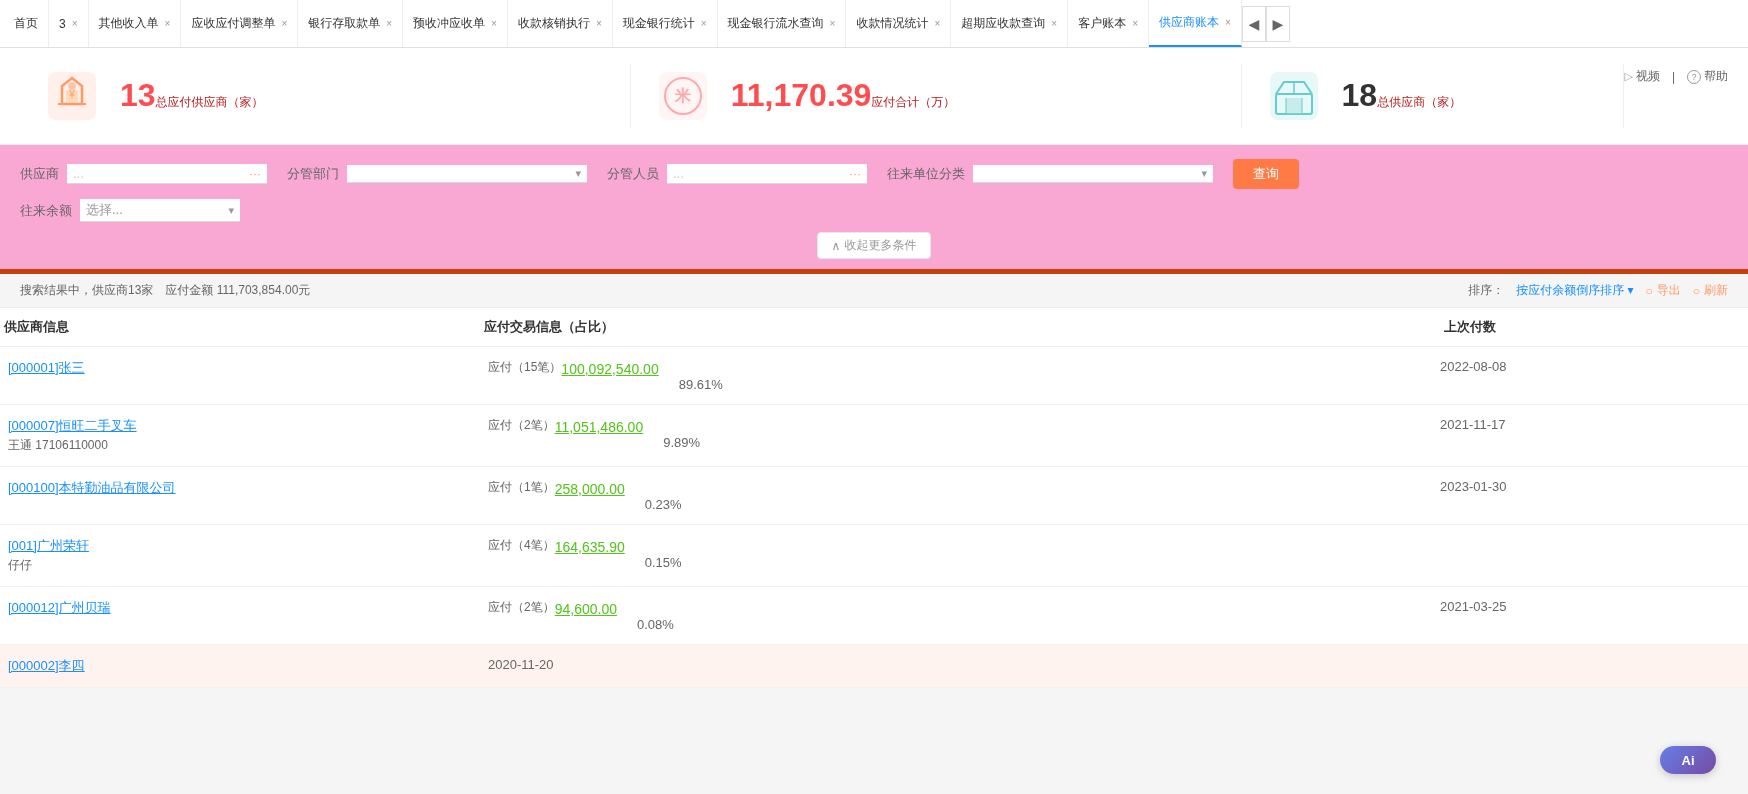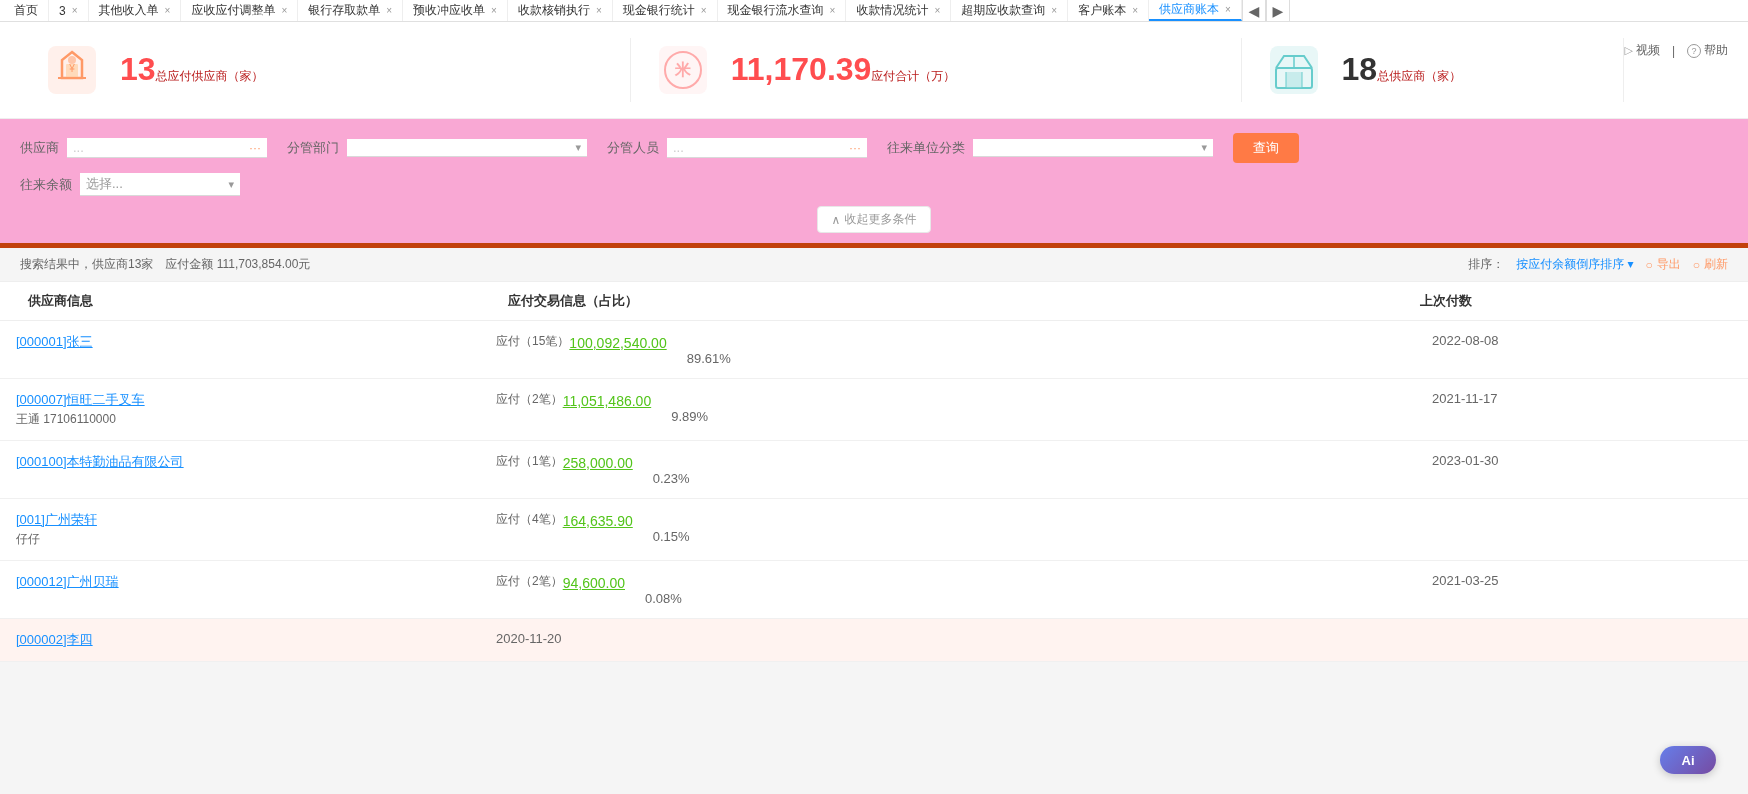--- a/index.html
+++ b/index.html
@@ -1,19 +1,19 @@
 <!DOCTYPE html>
 <html><head>
   <meta charset="utf-8">
   <style>
     * { margin: 0; padding: 0; box-sizing: border-box; }
     body { font-family: "Microsoft YaHei", SimSun, Arial, sans-serif; font-size: 13px; background: #f5f5f5; color: #333; width: 1748px; min-height: 794px; overflow-x: hidden; }
 
     
-    .nav-bar { display: flex; align-items: center; background: #fff; border-bottom: 1px solid #e0e0e0; height: 22px; padding: 0 4px; overflow: hidden; }
+    .nav-bar { display: flex; align-items: center; background: #fff; border-bottom: 1px solid #e0e0e0; height: 48px; padding: 0 4px; overflow: hidden; }
     .nav-item { display: flex; align-items: center; padding: 0 10px; height: 100%; font-size: 12px; color: #333; white-space: nowrap; cursor: pointer; border-right: 1px solid #eee; }
     .nav-item .close-icon { margin-left: 6px; color: #999; font-size: 10px; cursor: pointer; }
     .nav-item.active { color: #1890ff; border-bottom: 2px solid #1890ff; }
     .nav-arrow { width: 24px; height: 36px; display: flex; align-items: center; justify-content: center; cursor: pointer; background: #fff; border: 1px solid #ddd; color: #666; font-size: 14px; }
 
     
     .summary-section { display: flex; background: #fff; padding: 16px 20px; border-bottom: 1px solid #eee; align-items: center; }
     .summary-card { display: flex; align-items: center; flex: 1; padding: 0 20px; border-right: 1px solid #eee; }
     .summary-card:last-child { border-right: none; }
     .card-icon { width: 64px; height: 64px; margin-right: 16px; display: flex; align-items: center; justify-content: center; }
@@ -41,22 +41,22 @@
 
     
     .result-bar { display: flex; align-items: center; justify-content: space-between; padding: 8px 20px; background: #f5f5f5; font-size: 12px; color: #666; border-bottom: 1px solid #eee; }
     .result-bar-left { display: flex; gap: 12px; }
     .result-bar-right { display: flex; align-items: center; gap: 12px; }
     .sort-select { color: #1890ff; cursor: pointer; font-size: 12px; }
     .action-btn { display: flex; align-items: center; gap: 4px; color: #f96; cursor: pointer; font-size: 12px; }
 
     
     .table-container { background: #fff; margin: 0; }
-    .table-header { display: grid; grid-template-columns: 480px 1fr 300px; padding: 10px 28px; border-bottom: 1px solid #eee; font-weight: bold; color: #333; font-size: 13px; background: #fff; }
-    .table-row { display: grid; grid-template-columns: 480px 1fr 300px; padding: 12px 16px; border-bottom: 1px solid #f0f0f0; background: #fff; }
+    .table-header { display: grid; grid-template-columns: 480px 1fr 300px; padding: 10px 4px; border-bottom: 1px solid #eee; font-weight: bold; color: #333; font-size: 13px; background: #fff; }
+    .table-row { display: grid; grid-template-columns: 480px 1fr 300px; padding: 12px 8px; border-bottom: 1px solid #f0f0f0; background: #fff; }
     .table-row.highlighted { background: #fff3f0; }
     .supplier-link { color: #1890ff; text-decoration: underline; cursor: pointer; font-size: 13px; }
     .supplier-sub { color: #666; font-size: 12px; margin-top: 2px; }
     .amount-cell { display: flex; align-items: flex-start; gap: 20px; }
     .amount-info { display: flex; flex-direction: row; }
     .amount-label { font-size: 12px; color: #666; }
     .amount-value { color: #52c41a; font-size: 14px; font-weight: 500; margin-top: 2px; text-decoration: underline; cursor: pointer; }
     .amount-percent { color: #666; font-size: 13px; padding-top: 18px; }
     .last-pay-date { color: #666; font-size: 13px; }
 

